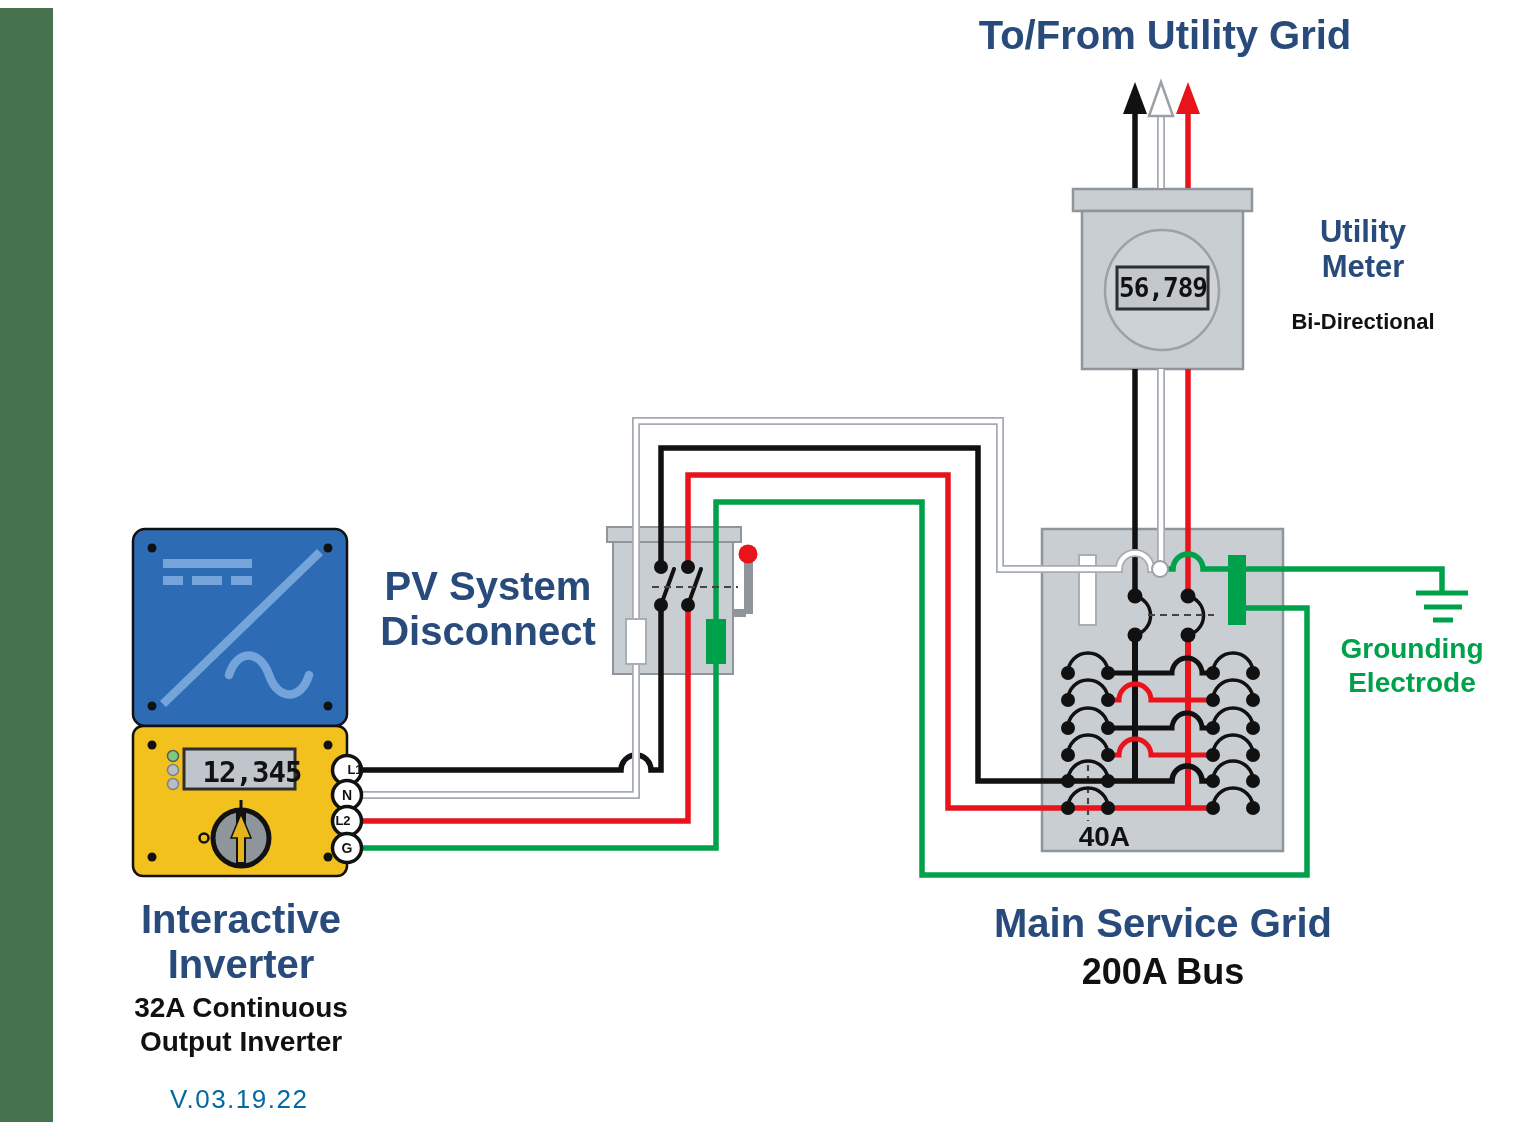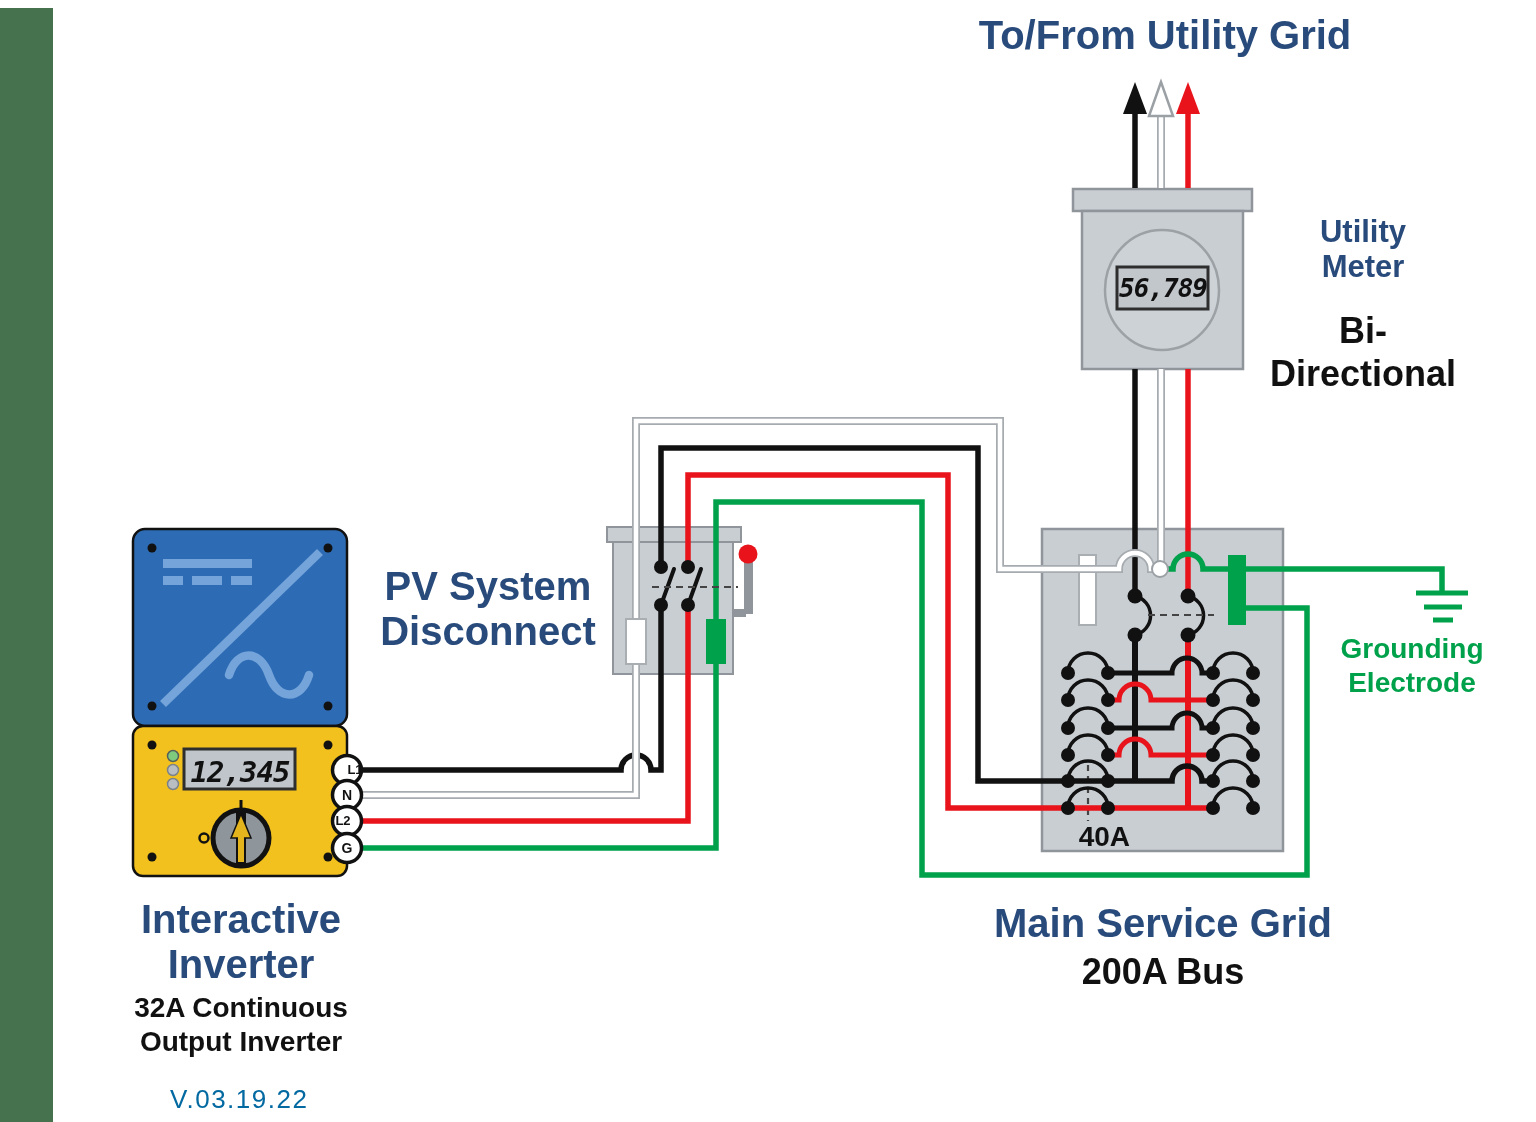--- a/index.html
+++ b/index.html
@@ -3,21 +3,21 @@
 <meta charset="utf-8">
 <style>
   html,body{margin:0;padding:0;background:#fff;}
   #stage{position:relative;width:1536px;height:1122px;background:#ffffff;overflow:hidden;
          font-family:"Liberation Sans",sans-serif;margin-top:8px;}
   #leftbar{position:absolute;left:0;top:0;width:53px;height:1122px;background:#47724E;}
   svg{position:absolute;left:0;top:0;}
   .lbl{position:absolute;color:#284B7C;font-weight:bold;text-align:center;line-height:1.12;}
   .sub{position:absolute;color:#111;font-weight:bold;text-align:center;line-height:1.2;}
   .digital{position:absolute;font-family:"DejaVu Sans Mono",monospace;font-weight:bold;
-           font-style:italic;color:#111;text-align:center;letter-spacing:-1px;}
+           color:#111;text-align:center;letter-spacing:-1px;}
   .term{position:absolute;color:#111;font-weight:bold;text-align:center;}
   .green-lbl{position:absolute;color:#00A14B;font-weight:bold;text-align:center;line-height:1.2;}
   .version{position:absolute;color:#0369a1;font-weight:normal;letter-spacing:1.5px;}
 </style>
 </head>
 <body>
 
 <div id="stage">
   <div id="leftbar"></div>
 
@@ -212,28 +212,28 @@
         <circle cx="347" cy="787" r="14.5"></circle>
         <circle cx="347" cy="813" r="14.5"></circle>
         <circle cx="347" cy="840" r="14.5"></circle>
       </g>
     </g>
   </svg>
 
   <div class="lbl" style="left:920px;top:5px;width:490px;font-size:40px;">To/From Utility Grid</div>
 
   <div class="lbl" style="left:1282px;top:207px;width:162px;font-size:31px;">Utility Meter</div>
-  <div class="sub" style="left:1262px;top:301px;width:202px;font-size:36px;">Bi-Directional</div>
+  <div class="sub" style="left:1262px;top:301px;width:202px;font-size:22px;">Bi-Directional</div>
   <div class="digital" style="left:1118px;top:265px;width:90px;font-size:26px;">56,789</div>
 
   <div class="lbl" style="left:362px;top:556px;width:252px;font-size:40px;">PV System Disconnect</div>
 
   <div class="lbl" style="left:110px;top:889px;width:262px;font-size:40px;">Interactive Inverter</div>
   <div class="sub" style="left:110px;top:983px;width:262px;font-size:28px;">32A Continuous Output Inverter</div>
-  <div class="digital" style="left:186px;top:747px;width:108px;font-size:29px;">12,345</div>
+  <div class="digital" style="left:186px;top:747px;width:108px;font-size:29px;padding-left:12px;">12,345</div>
 
   <div class="term" style="left:335px;top:754px;width:24px;font-size:13px;padding-left:8px;">L1</div>
   <div class="term" style="left:335px;top:779px;width:24px;font-size:14px;">N</div>
   <div class="term" style="left:335px;top:805px;width:16px;font-size:13px;">L2</div>
   <div class="term" style="left:335px;top:832px;width:24px;font-size:14px;">G</div>
 
   <div class="lbl" style="left:940px;top:893px;width:446px;font-size:40px;">Main Service Grid</div>
   <div class="sub" style="left:940px;top:942px;width:446px;font-size:36px;">200A Bus</div>
   <div class="sub" style="left:1050px;top:812px;width:80px;font-size:28px;text-align:right;">40A</div>
 

